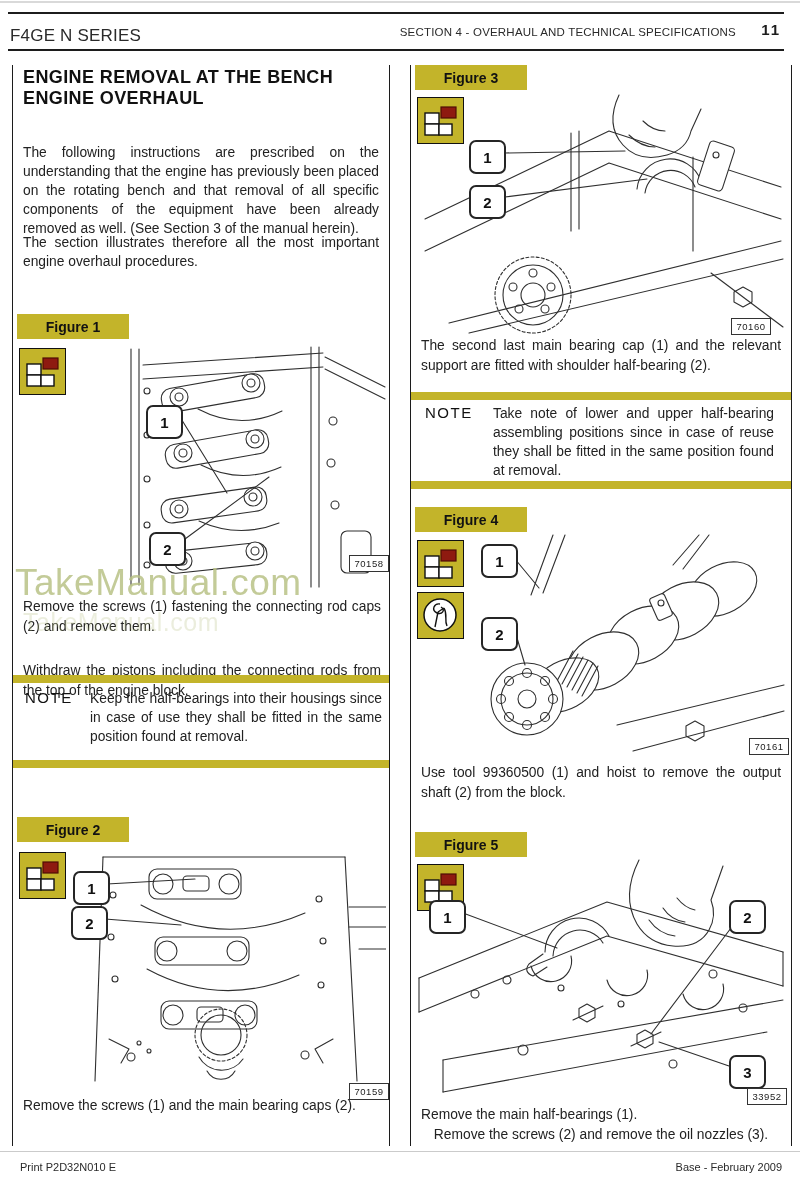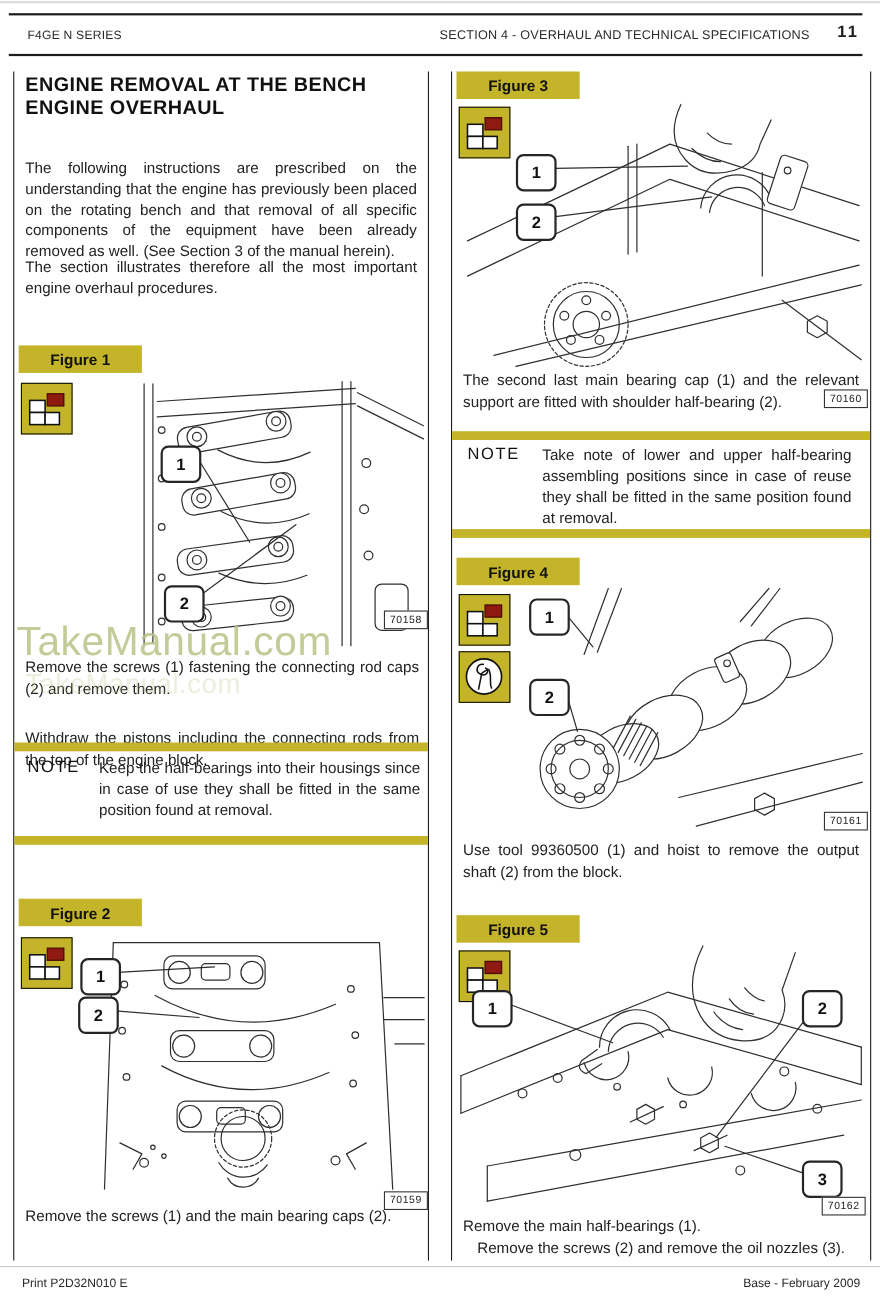--- a/index.html
+++ b/index.html
@@ -2,21 +2,21 @@
 <html style="--accent: #c3b42a; --wm: #b9c287;"><head>
 <meta charset="utf-8">
 <style>
   html,body{margin:0;padding:0;background:#ffffff;}
   .page{position:relative;width:800px;height:1185px;background:#fff;overflow:hidden;
         font-family:"Liberation Sans", sans-serif;color:#1c1c1c;}
   .hrule{position:absolute;background:#1c1c1c;}
   .scan-edge-top{position:absolute;top:1px;left:0;width:100%;height:2px;background:#d9d9d9;}
   .rule-top{top:12px;left:8px;width:776px;height:2px;}
   .rule-head{top:49px;left:8px;width:776px;height:1.6px;}
-  .head-left{position:absolute;top:26px;left:25px;font-size:11px;letter-spacing:.2px;color:#2a2a2a;}
+  .head-left{position:absolute;top:26px;left:10px;font-size:17px;letter-spacing:.2px;color:#2a2a2a;}
   .head-right{position:absolute;top:26px;right:64px;font-size:11.5px;letter-spacing:.2px;color:#2a2a2a;}
   .page-num{position:absolute;top:21px;right:19px;font-size:15px;font-weight:bold;letter-spacing:2px;}
   .column{position:absolute;top:65px;height:1081px;border-left:1.6px solid #1c1c1c;border-right:1.6px solid #1c1c1c;background:#fff;}
   #col-left{left:12px;width:376px;}
   #col-right{left:410px;width:380px;}
   .title{position:absolute;top:2px;left:10px;font-size:18px;line-height:21px;font-weight:bold;letter-spacing:.4px;color:#111;}
   .para{position:absolute;left:10px;width:356px;font-size:13.8px;line-height:19px;text-align:justify;color:#222;}
   .fig-banner{position:absolute;left:4px;width:112px;height:25px;background:var(--accent,#c3b42a);
               display:flex;align-items:center;justify-content:center;font-size:14px;font-weight:600;color:#121212;z-index:3;}
   .icon-box{position:absolute;left:6px;width:45px;height:45px;background:var(--accent,#c3b42a);border:1.6px solid #111;z-index:3;}
@@ -217,21 +217,21 @@
         <path d="M234,102 a26,26 0 0 1 50,-6"></path>
       <rect x="292" y="52" width="26" height="46" rx="4" transform="rotate(18 305 75)" class="fill-w"></rect>
         <circle cx="305" cy="64" r="3"></circle>
       <path d="M332,196 l9,5 0,10 -9,5 -9,-5 0,-10 z"></path>
         <line x1="300" y1="182" x2="372" y2="236"></line>
       <line x1="94" y1="62" x2="214" y2="60"></line>
         <line x1="94" y1="106" x2="236" y2="88"></line>
     </svg>
     <div class="callout" style="left:58px;top:75px;">1</div>
     <div class="callout" style="left:58px;top:120px;">2</div>
-    <div class="ref-box" style="left:338px;top:253px;margin-top:36px;">70160</div>
+    <div class="ref-box" style="left:320px;top:253px;">70160</div>
     <div class="caption" style="top:271px;width:360px;">The second last main bearing cap (1) and the relevant support are fitted with shoulder half-bearing (2).</div>
 
     <div class="note-bar" style="top:327px;"></div>
     <div class="note-label" style="left:14px;top:339px;">NOTE</div>
     <div class="note-text" style="left:82px;top:339px;width:281px;">Take note of lower and upper half-bearing assembling positions since in case of reuse they shall be fitted in the same position found at removal.</div>
     <div class="note-bar" style="top:416px;"></div>
 
     <div class="fig-banner" style="top:442px;">Figure 4</div>
     <div class="icon-box" style="top:475px;">
       <svg width="45" height="45" viewBox="0 0 45 45">
@@ -328,21 +328,21 @@
         <circle cx="112" cy="192" r="5"></circle>
         <circle cx="150" cy="130" r="3"></circle>
         <circle cx="210" cy="146" r="3"></circle>
       <line x1="52" y1="55" x2="146" y2="90"></line>
         <line x1="320" y1="70" x2="240" y2="176"></line>
         <line x1="318" y1="208" x2="248" y2="184"></line>
     </svg>
     <div class="callout" style="left:18px;top:835px;">1</div>
     <div class="callout" style="left:318px;top:835px;">2</div>
     <div class="callout" style="left:318px;top:990px;">3</div>
-    <div class="ref-box" style="left:336px;top:1023px;">70162</div>
+    <div class="ref-box" style="left:336px;top:1023px;">33952</div>
     <div class="caption" style="top:1040px;width:360px;text-align:left;">Remove the main half-bearings (1).</div>
     <div class="caption" style="top:1060px;width:360px;text-align:center;">Remove the screws (2) and remove the oil nozzles (3).</div>
   </div>
 
   <div class="footer-rule"></div>
   <div class="foot-left">Print P2D32N010 E</div>
   <div class="foot-right">Base - February 2009</div>
 </div>
 
 </body></html>

